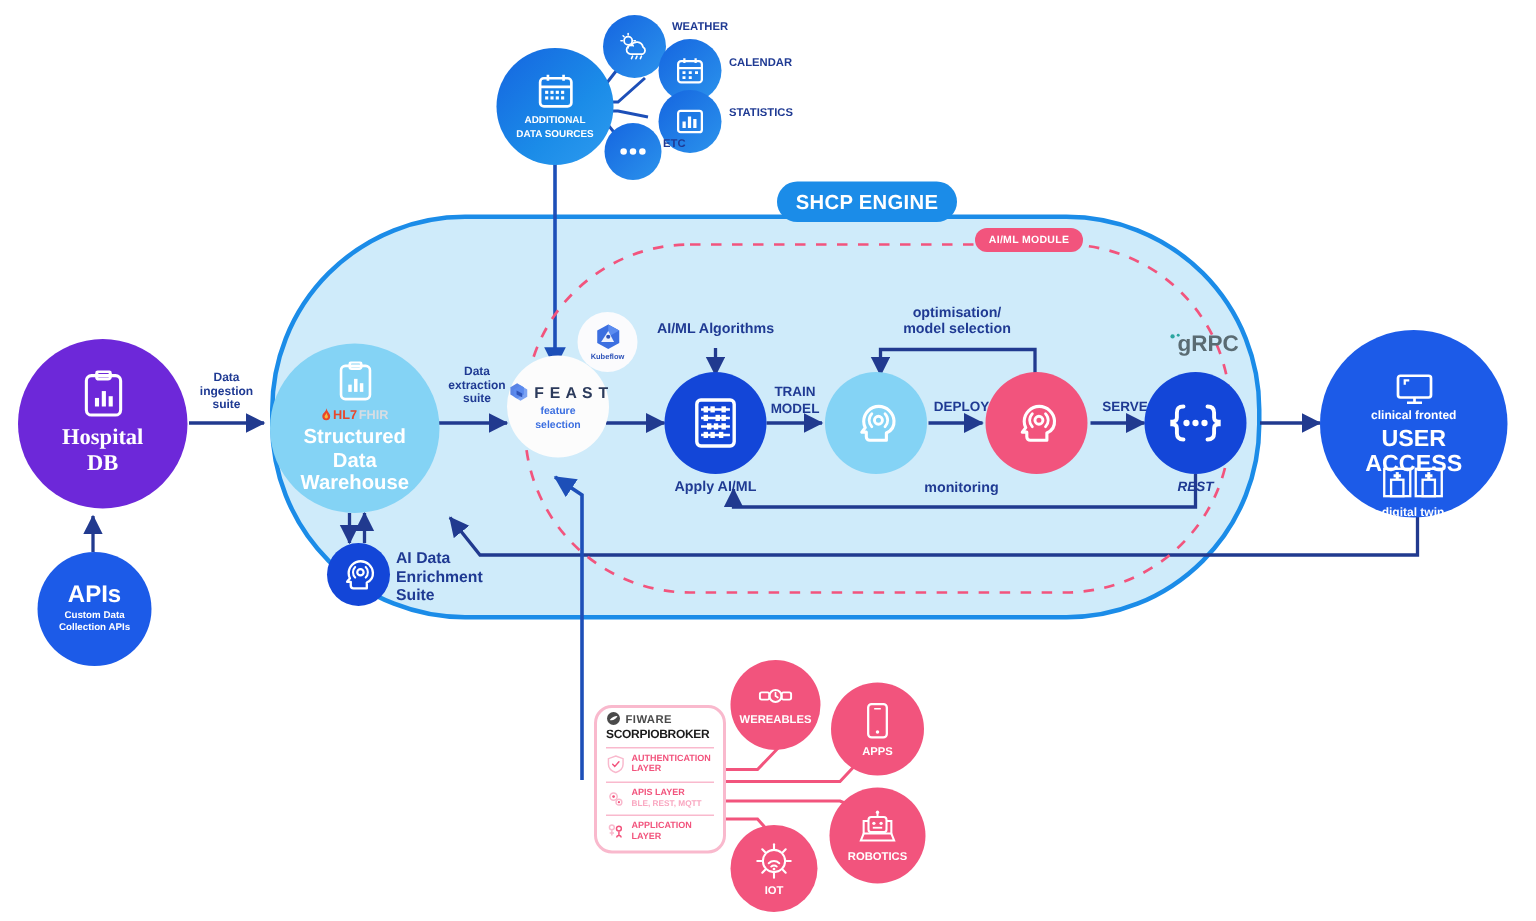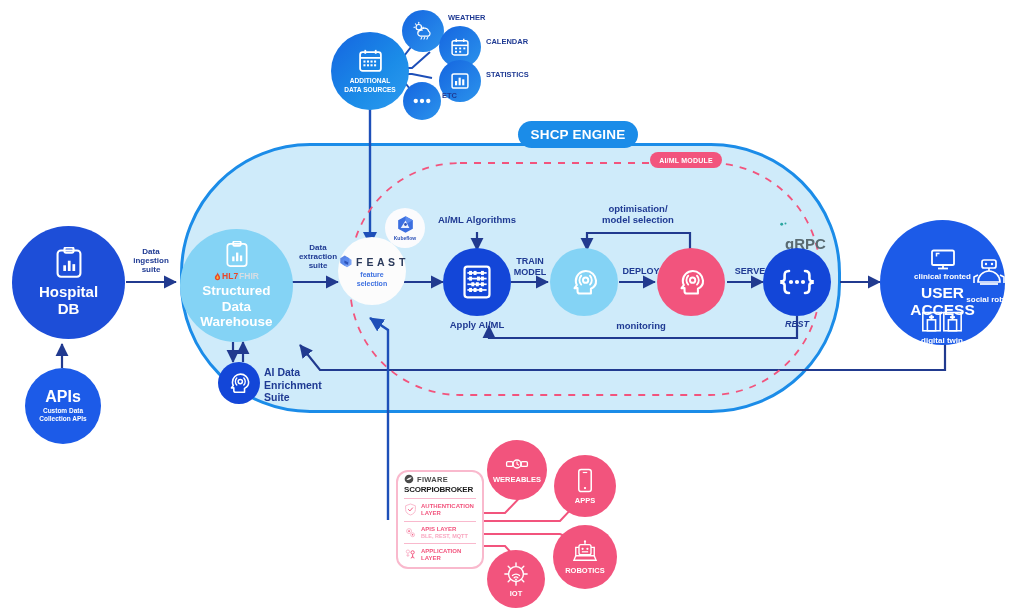--- a/index.html
+++ b/index.html
@@ -6,21 +6,21 @@
   html,body{margin:0;padding:0;background:#ffffff;}
   body{width:1024px;height:614px;overflow:hidden;
        font-family:"Liberation Sans","DejaVu Sans",sans-serif;}
   #stage{position:relative;width:1024px;height:614px;}
   svg.layer{position:absolute;left:0;top:0;width:1024px;height:614px;overflow:visible;}
   .lbl{position:absolute;color:#1F3A93;font-weight:bold;text-align:center;line-height:1.15;}
   .circ{position:absolute;border-radius:50%;display:flex;flex-direction:column;
         align-items:center;justify-content:center;text-align:center;}
   .circ .t{color:#fff;font-weight:bold;}
   
-  .c-hospital{background:#1d4ed8;}
+  .c-hospital{background:#6d28d9;font-family:Liberation Serif, serif;}
   .c-apis{background:#1C5BE8;}
   .c-warehouse{background:#84D3F5;}
   .c-enrich{background:#1346D8;}
   .c-ads{background:linear-gradient(135deg,#1565E0 0%,#1B8CE8 60%,#2E9BEF 100%);}
   .c-sub{background:linear-gradient(135deg,#1565E0 0%,#2B93EC 100%);}
   .c-feast{background:#FCFCFC;}
   .c-kube{background:#FBFBFD;}
   .c-apply{background:#1346D8;}
   .c-train{background:#84D3F5;}
   .c-deploy{background:#F2547D;}
@@ -324,21 +324,21 @@
     </svg>
   </div>
 
   <div class="lbl" style="left:729px;top:266px;width:42px;font-size:9px;">SERVE</div>
 
   <div style="position:absolute;left:779px;top:222px;display:flex;align-items:flex-start;">
     <svg width="9" height="11" viewBox="0 0 10 12">
       <circle cx="3" cy="2.4" r="1.6" fill="#2BA6A0"></circle>
       <circle cx="7.2" cy="1.6" r="1.1" fill="#2BA6A0"></circle>
     </svg>
-    <span style="color:#5A6B72;font-size:15px;font-weight:bold;line-height:1;margin-left:-3px;margin-top:14px;">gRPC</span>
+    <span style="color:#5A6B72;font-size:15px;font-weight:bold;line-height:1;margin-left:-3px;">gRPC</span>
   </div>
 
   <div class="circ c-rest" style="left:763px;top:248px;width:68px;height:68px;">
     <svg width="40" height="26" viewBox="0 0 40 26">
       <path d="M12 2c-3.4 0-4.4 1.6-4.4 4.2v3.2c0 2-1.2 2.8-3.1 2.8v1.6c1.9 0 3.1.8 3.1 2.8v3.2C7.6 22.4 8.6 24 12 24" fill="none" stroke="#fff" stroke-width="2.6" stroke-linecap="round"></path>
       <path d="M28 2c3.4 0 4.4 1.6 4.4 4.2v3.2c0 2 1.2 2.8 3.1 2.8v1.6c-1.9 0-3.1.8-3.1 2.8v3.2c0 2.6-1 4.2-4.4 4.2" fill="none" stroke="#fff" stroke-width="2.6" stroke-linecap="round"></path>
       <circle cx="14" cy="13" r="2.1" fill="#fff"></circle>
         <circle cx="20" cy="13" r="2.1" fill="#fff"></circle>
       <circle cx="26" cy="13" r="2.1" fill="#fff"></circle>
     </svg>
@@ -352,33 +352,20 @@
       <rect x="2" y="1.5" width="22" height="14.5" rx="1.6" fill="none" stroke="#fff" stroke-width="1.8"></rect>
       <line x1="13" y1="16" x2="13" y2="19" stroke="#fff" stroke-width="1.8"></line>
       <line x1="8" y1="19.5" x2="18" y2="19.5" stroke="#fff" stroke-width="1.8"></line>
       <path d="M6.5 7.5 L6.5 4.5 L9.5 4.5" fill="none" stroke="#fff" stroke-width="1.5"></path>
     </svg>
     <div class="t" style="font-size:8px;margin-top:1px;">clinical fronted</div>
     <div class="t" style="font-size:15.5px;line-height:1.1;white-space:pre-line;margin-top:3px;">USER
 ACCESS</div>
   </div>
 
-  <div style="position:absolute;left:958px;top:258px;width:62px;text-align:center;">
-    <svg width="34" height="32" viewBox="0 0 34 32">
-      <rect x="10" y="2" width="14" height="8" rx="2" fill="none" stroke="#fff" stroke-width="1.7"></rect>
-      <circle cx="14" cy="6" r="1.2" fill="#fff"></circle>
-        <circle cx="20" cy="6" r="1.2" fill="#fff"></circle>
-      <path d="M6 24c0-6 4.9-11 11-11s11 5 11 11z" fill="none" stroke="#fff" stroke-width="1.7"></path>
-      <line x1="17" y1="10" x2="17" y2="13" stroke="#fff" stroke-width="1.7"></line>
-      <line x1="8" y1="26" x2="26" y2="26" stroke="#fff" stroke-width="1.7"></line>
-      <path d="M6 17 L2 19 L2 25" fill="none" stroke="#fff" stroke-width="1.6"></path>
-      <path d="M28 17 L32 19 L32 25" fill="none" stroke="#fff" stroke-width="1.6"></path>
-    </svg>
-    <div style="color:#fff;font-size:8px;font-weight:bold;margin-top:1px;">social robot</div>
-  </div>
 
   <div style="position:absolute;left:906px;top:303px;width:72px;text-align:center;">
     <svg width="42" height="30" viewBox="0 0 46 32">
       <g fill="none" stroke="#fff" stroke-width="1.7">
         <rect x="2" y="10" width="19" height="20"></rect>
         <rect x="25" y="10" width="19" height="20"></rect>
         <rect x="7" y="18" width="9" height="12"></rect>
         <rect x="30" y="18" width="9" height="12"></rect>
       </g>
       <g fill="#fff">

